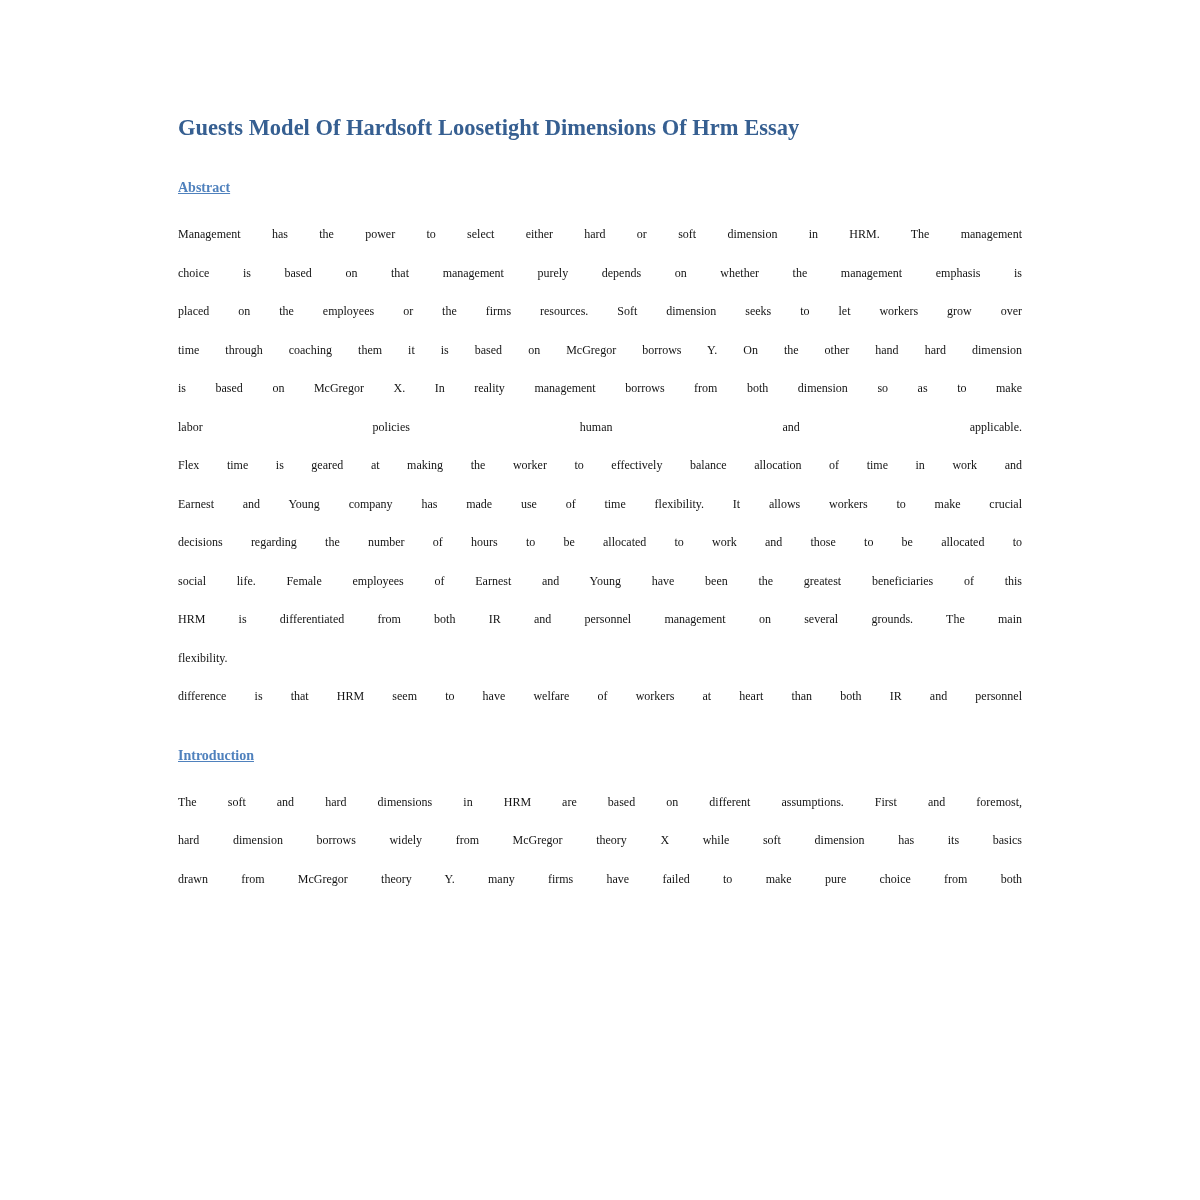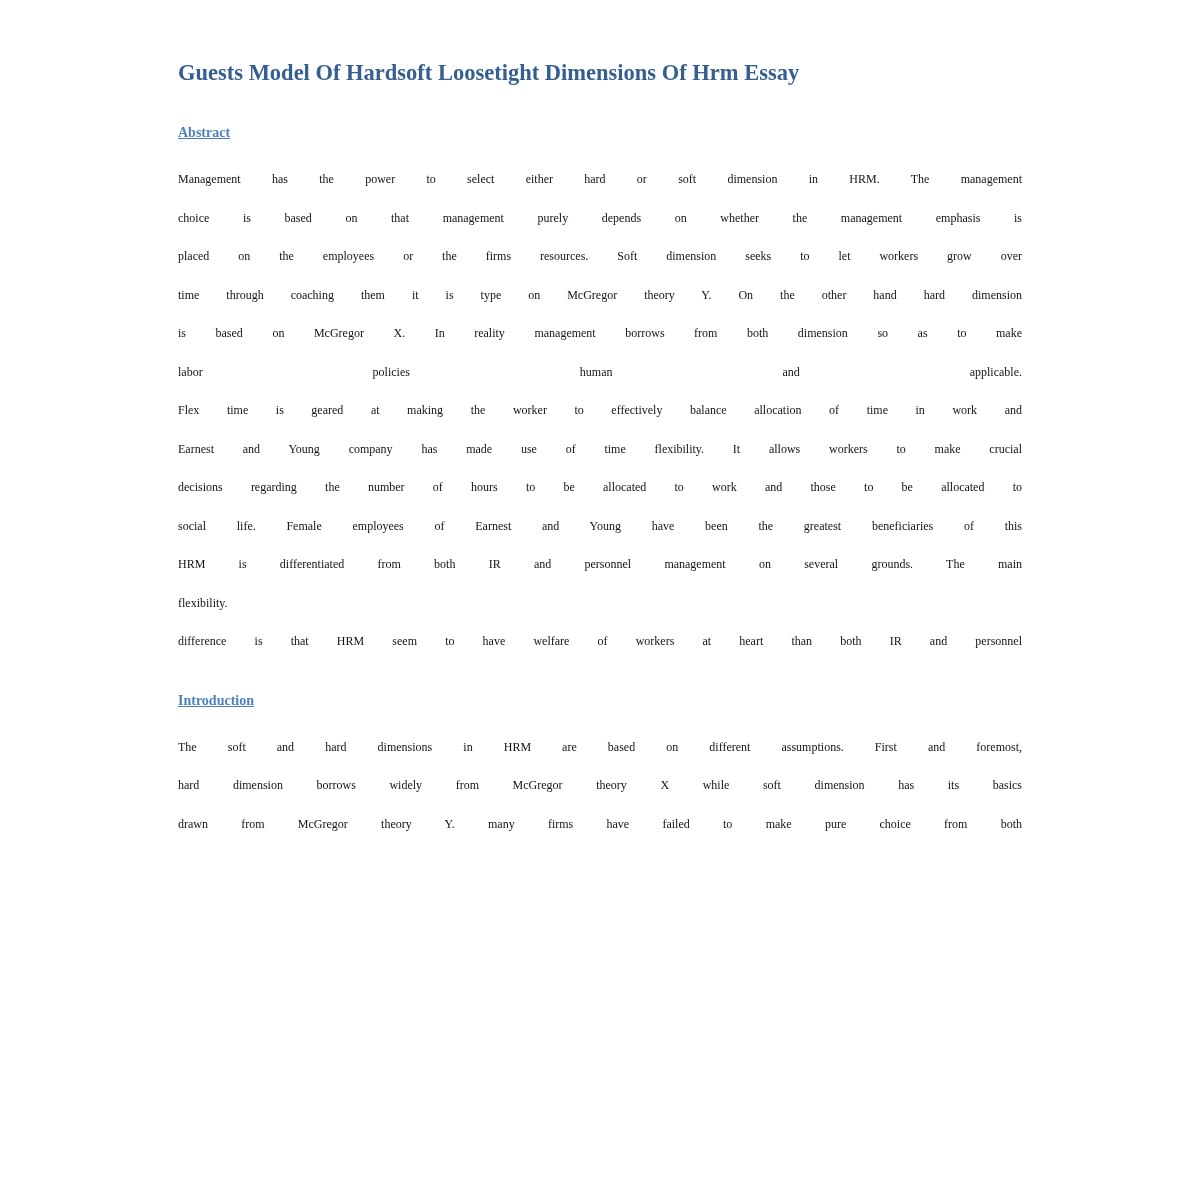--- a/index.html
+++ b/index.html
@@ -13,21 +13,21 @@
     height: 1200px;
     background: var(--page-bg, #ffffff);
     overflow: hidden;
     font-family: "Liberation Serif", serif;
   }
   .content {
     padding: 0 178px;
   }
   .doc-title {
     margin: 0;
-    padding-top: 60px;
+    padding-top: 115px;
     font-size: 22.5px;
     line-height: 26px;
     font-weight: bold;
     color: var(--title-color, #365f91);
     font-family: "Liberation Serif", serif;
   }
   .section-heading {
     margin: 0;
     font-size: 14px;
     line-height: 22px;
@@ -66,21 +66,21 @@
   <div class="content">
 
     <h1 class="doc-title">Guests Model Of Hardsoft Loosetight Dimensions Of Hrm Essay</h1>
 
     <section class="section-abstract">
       <h2 class="section-heading">Abstract</h2>
       <div class="lines">
           <div class="line stretch">Management has the power to select either hard or soft dimension in HRM. The management</div>
           <div class="line stretch">choice is based on that management purely depends on whether the management emphasis is</div>
           <div class="line stretch">placed on the employees or the firms resources. Soft dimension seeks to let workers grow over</div>
-          <div class="line stretch">time through coaching them it is type on McGregor theory Y. On the other hand hard dimension</div>
+          <div class="line stretch">time through coaching them it is based on McGregor borrows Y. On the other hand hard dimension</div>
           <div class="line stretch">is based on McGregor X. In reality management borrows from both dimension so as to make</div>
           <div class="line stretch">labor policies human and applicable.</div>
           <div class="line stretch">Flex time is geared at making the worker to effectively balance allocation of time in work and</div>
           <div class="line stretch">Earnest and Young company has made use of time flexibility. It allows workers to make crucial</div>
           <div class="line stretch">decisions regarding the number of hours to be allocated to work and those to be allocated to</div>
           <div class="line stretch">social life. Female employees of Earnest and Young have been the greatest beneficiaries of this</div>
           <div class="line stretch">HRM is differentiated from both IR and personnel management on several grounds. The main</div>
           <div class="line">flexibility.</div>
           <div class="line stretch">difference is that HRM seem to have welfare of workers at heart than both IR and personnel</div>
         </div>

